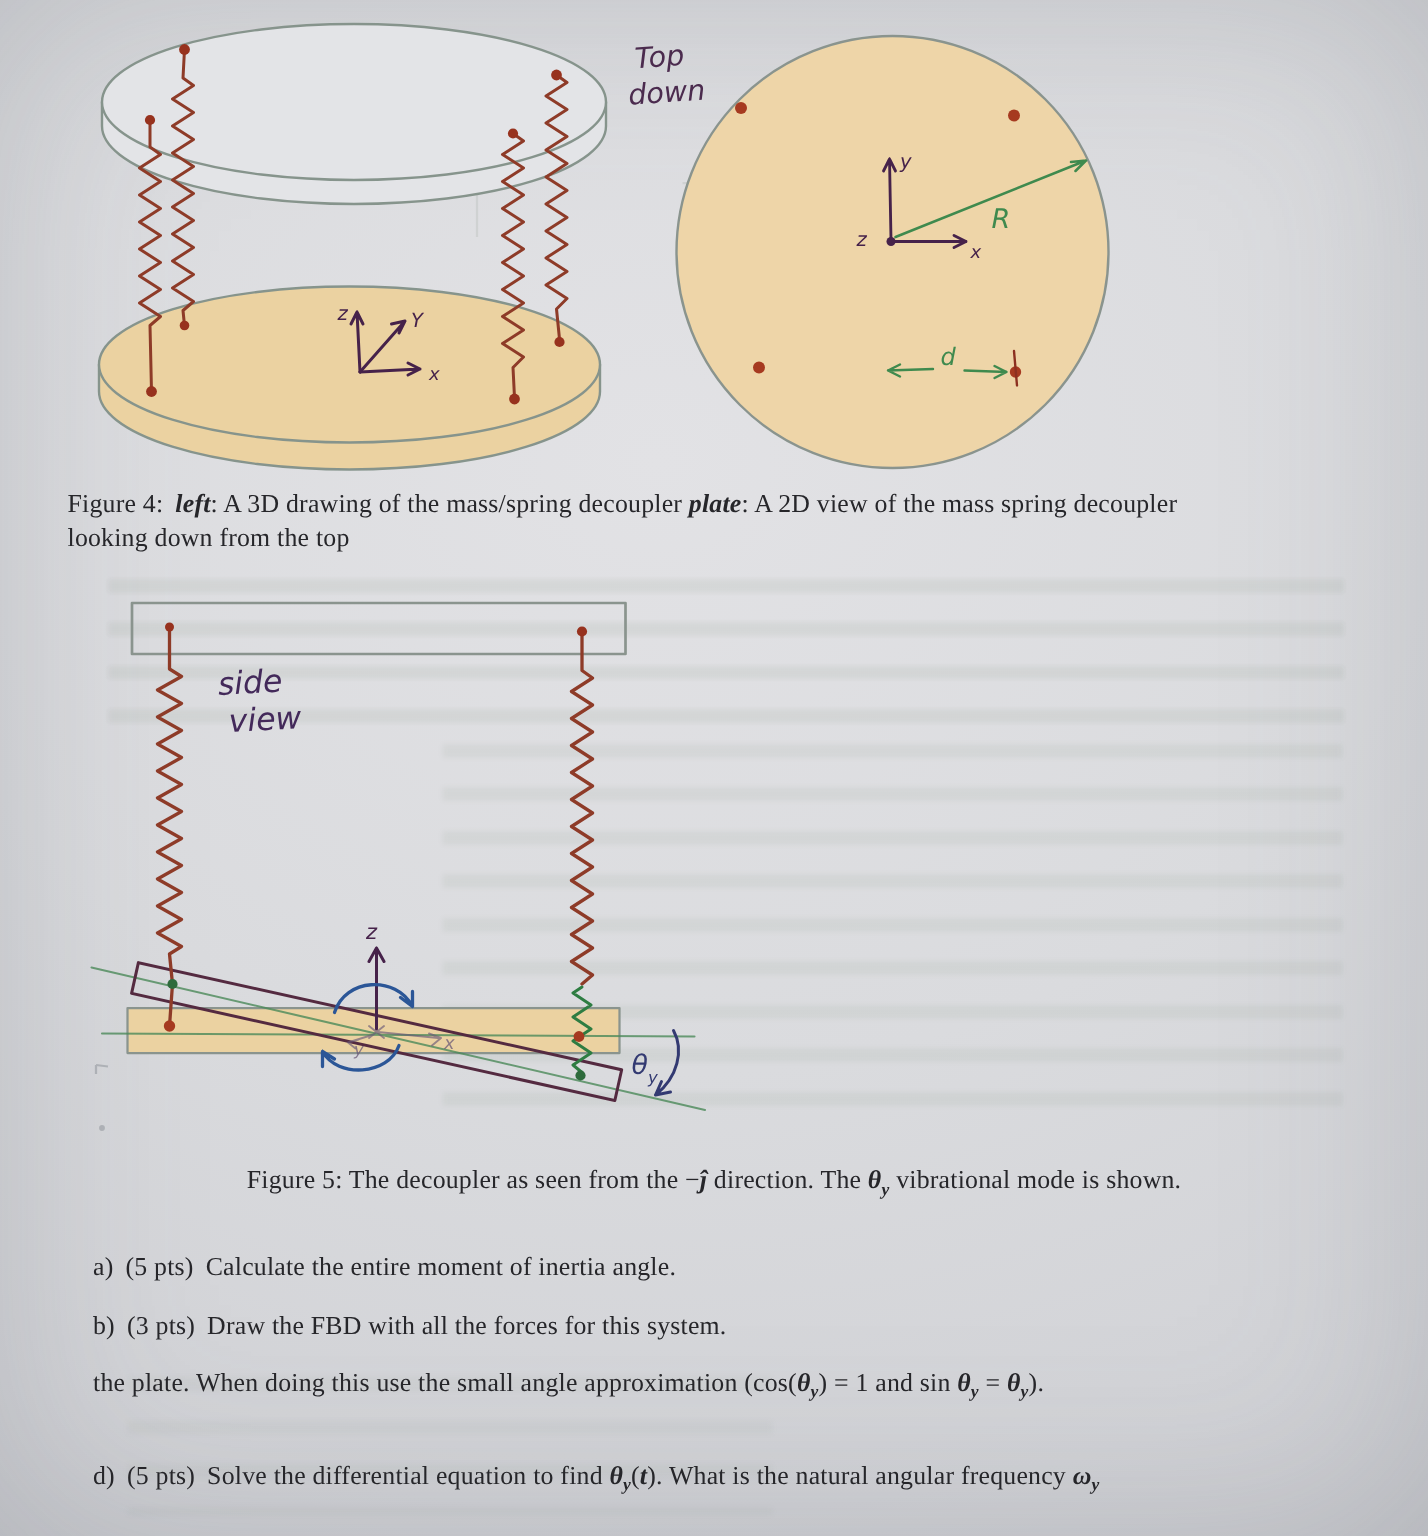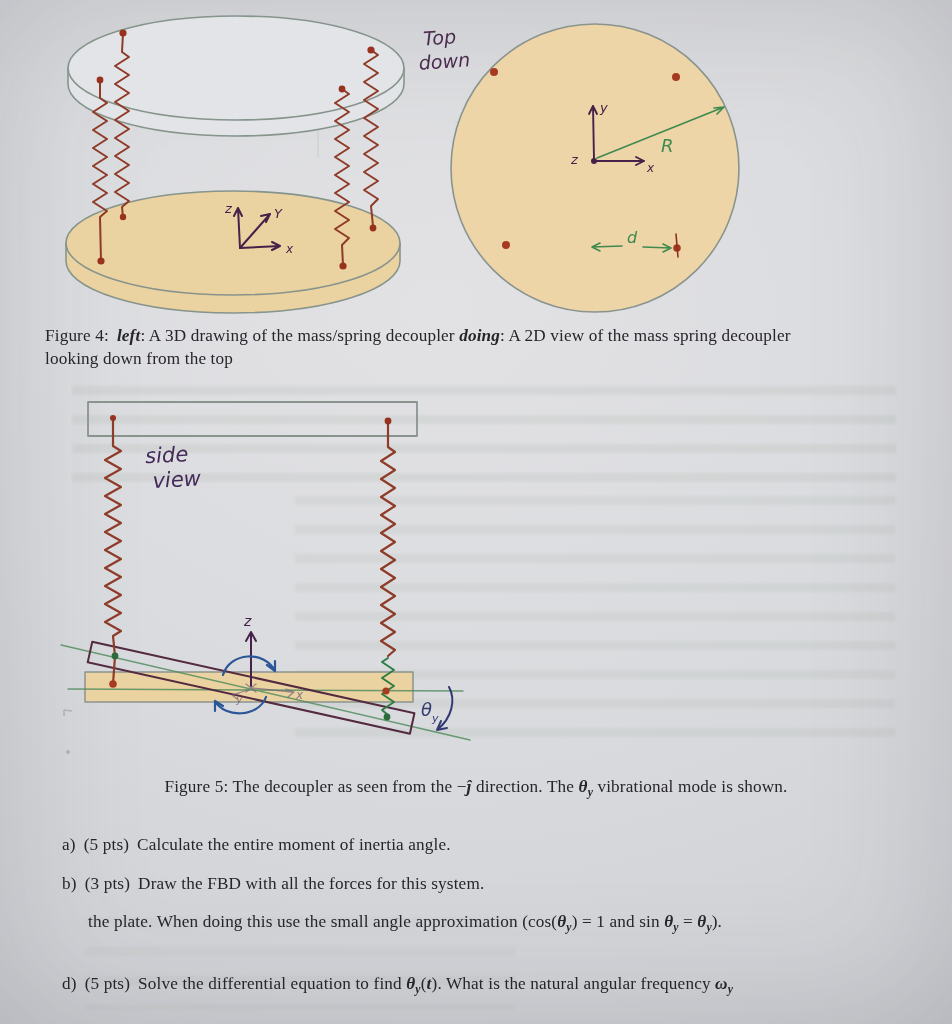--- a/index.html
+++ b/index.html
@@ -21,21 +21,21 @@
     position:absolute;z-index:1;filter:blur(1.6px);pointer-events:none;
     background-image:repeating-linear-gradient(180deg,
       rgba(116,134,108,0.11) 0px, rgba(116,134,108,0.11) 9px,
       transparent 9px, transparent 29px);
   }
   svg.overlay{position:absolute;left:0;top:0;z-index:2;}
   .txt{position:absolute;z-index:3;color:#26262a;font-size:17.2px;line-height:23px;letter-spacing:.15px;}
   .cap4{left:45px;top:324px;width:870px;}
   .cap5{left:0;top:775px;width:952px;text-align:center;}
   .item{left:62px;width:824px;}
-  .item .line2{margin-left:26px;}
+  .item .line2{}
   .lbl{margin-right:8px;}
   .pts{margin-right:8px;}
   i{font-style:italic;font-weight:bold;}
   sub{font-size:68%;line-height:0;}
   .hand{font-family:"DejaVu Sans",sans-serif;font-style:italic;}
 </style>
 </head>
 <body>
 
 <div class="photo">
@@ -197,21 +197,21 @@
       <g>
         <text x="421" y="716" font-size="18" fill="#333a72" font-family="DejaVu Sans, sans-serif" font-style="italic">
           <tspan>θ</tspan><tspan dy="6" font-size="11">y</tspan>
         </text>
         <path d="M449 687 C 456 700 452 718 437 730 M437 730 l10 -2 M437 730 l4 -9" stroke="#333a72" stroke-width="2" fill="none"></path>
       </g>
     </g>
   </svg>
 
   <div class="txt cap4">
-    <div><span class="lbl">Figure 4:</span><i>left</i><span>: A 3D drawing of the mass/spring decoupler </span><i>doing</i><span>: A 2D view of the mass spring decoupler</span></div>
+    <div><span class="lbl">Figure 4:</span><i>left</i><span>: A 3D drawing of the mass/spring decoupler </span><i>plate</i><span>: A 2D view of the mass spring decoupler</span></div>
     <div>looking down from the top</div>
   </div>
 
   <div class="txt cap5"><span>Figure 5: The decoupler as seen from the −</span><i>ĵ</i><span> direction. The </span><i>θ</i><sub><i>y</i></sub><span> vibrational mode is shown.</span></div>
 
   <div class="txt item" style="top:833px">
     <span class="lbl">a)</span><span class="pts">(5 pts)</span><span>Calculate the entire moment of inertia angle.</span>
   </div>
 
   <div class="txt item" style="top:872px">

